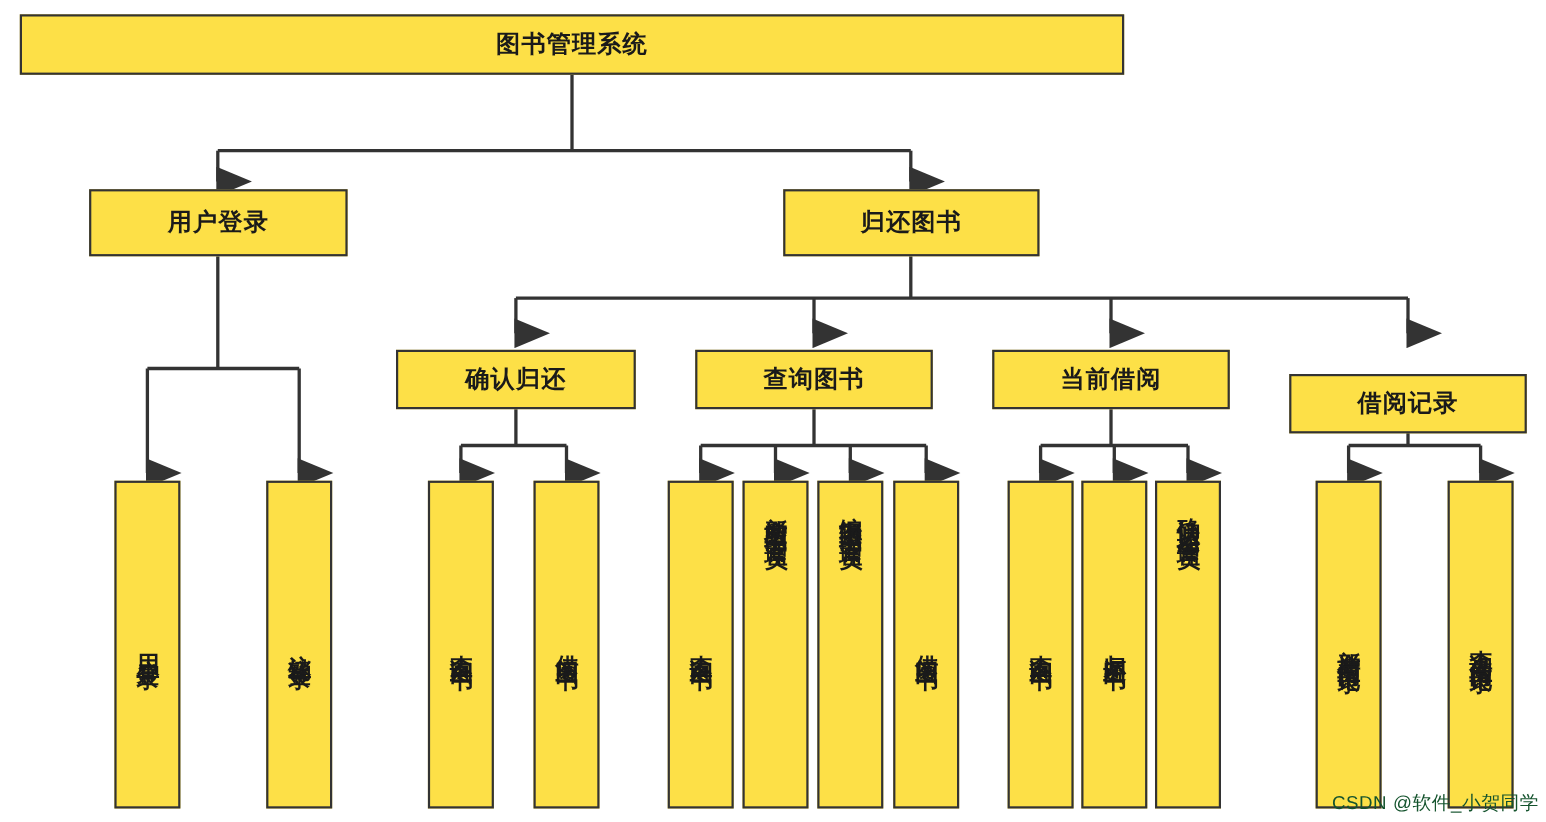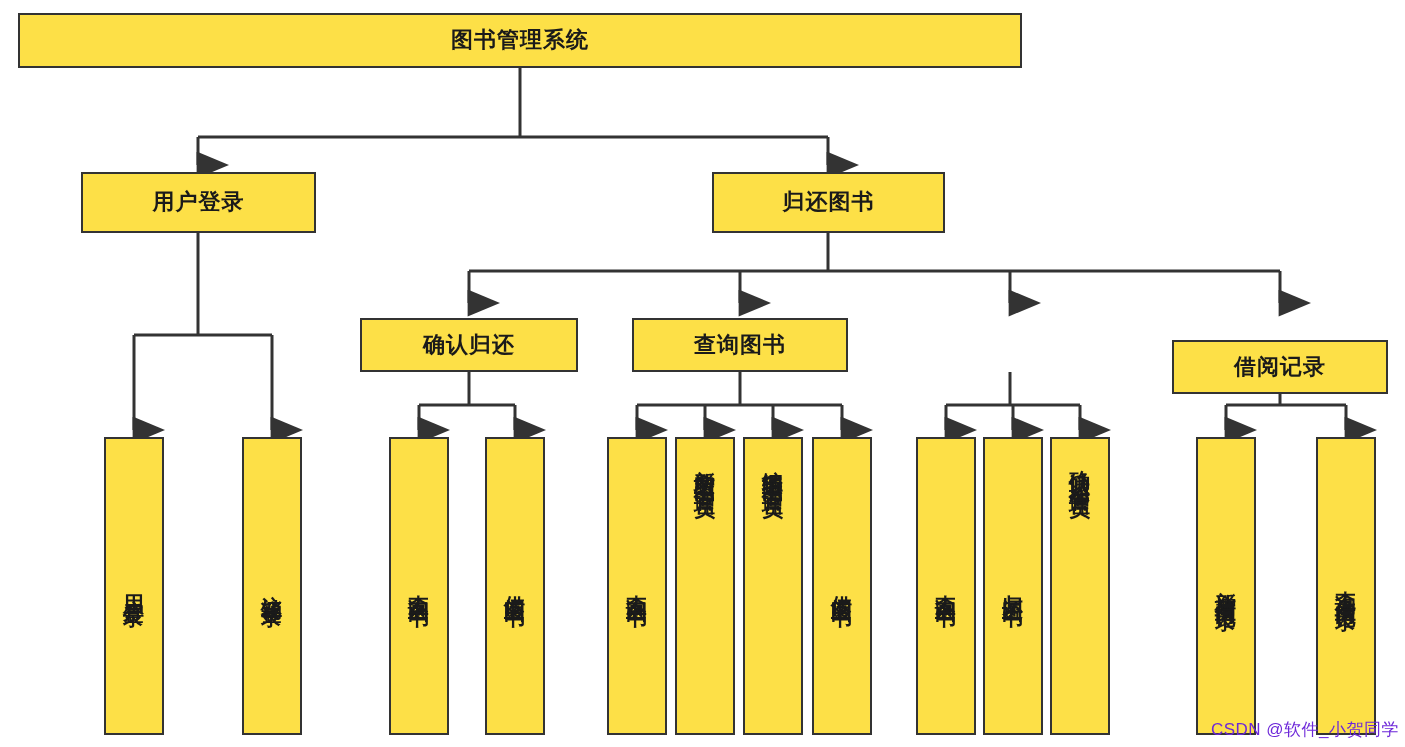--- a/index.html
+++ b/index.html
@@ -54,21 +54,21 @@
   }
   .node.v.mid{
     align-items:center;
     padding-top:0;
   }
   #watermark{
     position:absolute;
     right:6px;
     bottom:6px;
     font-size:17px;
-    color:#6d28d9;
+    color:#14532d;
     letter-spacing:0.5px;
     white-space:nowrap;
     z-index:3;
   }
 </style>
 </head>
 <body>
 
 <div id="canvas">
 
@@ -134,20 +134,23 @@
   <div class="node h" style="left:712px;top:172px;width:233px;height:61px;">
     <span>归还图书</span>
   </div>
 
   <div class="node h" style="left:360px;top:318px;width:218px;height:54px;">
     <span>确认归还</span>
   </div>
   <div class="node h" style="left:632px;top:318px;width:216px;height:54px;">
     <span>查询图书</span>
   </div>
+  <div class="node h" style="left:902px;top:318px;width:216px;height:54px;">
+    <span>当前借阅</span>
+  </div>
   <div class="node h" style="left:1172px;top:318px;width:216px;height:54px;margin-top:22px;">
     <span>借阅记录</span>
   </div>
 
   <div class="node v mid" style="left:104px;top:437px;width:60px;height:298px;">
     <span class="vtext">用户登录</span>
   </div>
   <div class="node v mid" style="left:242px;top:437px;width:60px;height:298px;">
     <span class="vtext">注销登录</span>
   </div>

